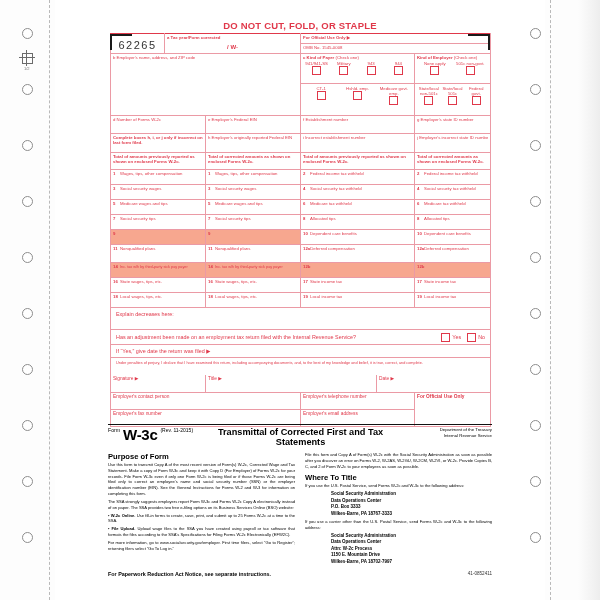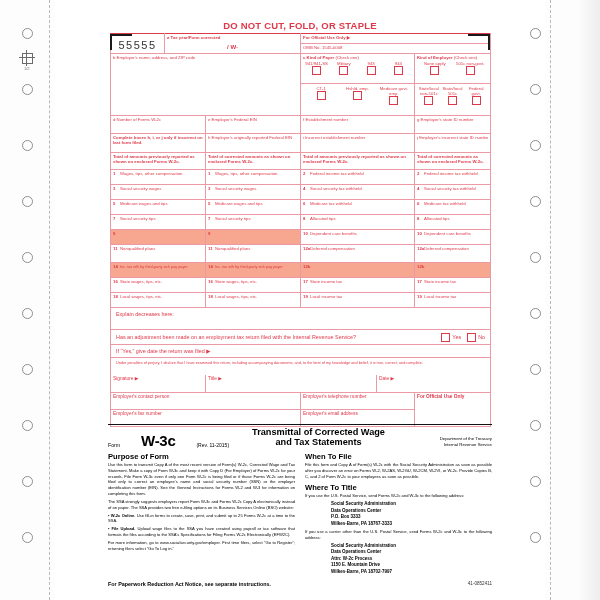--- a/index.html
+++ b/index.html
@@ -57,21 +57,21 @@
   .cbcell .lbl{text-align:center;white-space:normal;}
 
   .explain{font-size:5.4px;color:#e0384a;padding:2px 3px;}
   .qrow{font-size:5.4px;color:#e0384a;padding:2px 3px;display:flex;align-items:center;}
   .qrow .sp{flex:1;}
   .perj{font-size:3.8px;color:#e0384a;padding:2px 3px;line-height:1.3;}
 
   
   .lower{position:absolute;left:108px;top:424px;width:384px;color:#000;}
   .hr-thick{border-top:1.7px solid #111;margin-bottom:2px;}
-  .titlerow{display:flex;align-items:flex-end;gap:21px;}
+  .titlerow{display:flex;gap:3px;}
   .formword{font-size:5.2px;}
   .w3c{font-size:15px;font-weight:bold;letter-spacing:-.3px;line-height:1;}
   .rev{font-size:5px;}
   .maintitle{flex:1;text-align:center;font-size:9.2px;font-weight:bold;padding-bottom:1px;}
   .dept{font-size:4.3px;text-align:right;line-height:1.4;width:84px;}
   .cols{display:flex;gap:10px;margin-top:4px;}
   .col{width:187px;}
   .h2{font-size:7.6px;font-weight:bold;margin:0 0 1px 0;}
   .h2.sp{margin-top:4px;}
   .p{font-size:4.1px;line-height:1.42;margin:0 0 2px 0;text-align:justify;}
@@ -131,21 +131,21 @@
         <col style="width:38px">
           <col style="width:38px">
           <col style="width:38px">
         <col style="width:38px">
           <col style="width:38px">
       </colgroup>
 
       <tbody>
           <tr>
         <td rowspan="2" class="thickT">
-          <div class="ctrlnum">55555</div>
+          <div class="ctrlnum">62265</div>
         </td>
         <td colspan="2" rowspan="2" class="thickT">
           <span class="lbl b">a  Tax year/Form corrected</span>
           <div class="wslash">/ W-</div>
         </td>
         <td colspan="5" class="thickT" style="height:7px">
           <span class="lbl b">For Official Use Only ▶</span>
         </td>
       </tr>
       <tr>
@@ -431,21 +431,21 @@
       </table>
   </div>
 
   <div class="lower">
     <div class="hr-thick"></div>
 
     <div class="titlerow">
       <span class="formword">Form</span>
       <span class="w3c">W-3c</span>
       <span class="rev">(Rev. 11-2015)</span>
-      <span class="maintitle">Transmittal of Corrected Wage and Tax Statements</span>
+      <span class="maintitle">Transmittal of Corrected First and Tax Statements</span>
       <span class="dept">
         <span>Department of the Treasury</span><br>
         <span>Internal Revenue Service</span>
       </span>
     </div>
 
     <div class="cols">
       <div class="col">
         <div class="h2">Purpose of Form</div>
         <p class="p">Use this form to transmit Copy A of the most recent version of Form(s) W-2c, Corrected Wage and Tax Statement. Make a copy of Form W-3c and keep it with Copy D (For Employer) of Forms W-2c for your records. File Form W-3c even if only one Form W-2c is being filed or if those Forms W-2c are being filed only to correct an employee's name and social security number (SSN) or the employer identification number (EIN). See the General Instructions for Forms W-2 and W-3 for information on completing this form.</p>
@@ -455,21 +455,20 @@
           <span>Use fill-in forms to create, save, print, and submit up to 25 Forms W-2c at a time to the SSA.</span>
         </p>
         <p class="p">
           <span class="b">• File Upload.</span>
           <span>Upload wage files to the SSA you have created using payroll or tax software that formats the files according to the SSA's Specifications for Filing Forms W-2c Electronically (EFW2C).</span>
         </p>
         <p class="p">For more information, go to www.socialsecurity.gov/employer. First time filers, select “Go to Register”; returning filers select “Go To Log in.”</p>
       </div>
 
       <div class="col">
-        <div class="h2">When To File</div>
         <p class="p">File this form and Copy A of Form(s) W-2c with the Social Security Administration as soon as possible after you discover an error on Forms W-2, W-2AS, W-2GU, W-2CM, W-2VI, or W-2c. Provide Copies B, C, and 2 of Form W-2c to your employees as soon as possible.</p>
         <div class="h2 sp">Where To Title</div>
         <p class="p">If you use the U.S. Postal Service, send Forms W-2c and W-3c to the following address:</p>
         <div class="addr">
           <div>Social Security Administration</div>
           <div>Data Operations Center</div>
           <div>P.O. Box 3333</div>
           <div>Wilkes-Barre, PA 18767-3333</div>
         </div>
         <p class="p">If you use a carrier other than the U.S. Postal Service, send Forms W-2c and W-3c to the following address:</p>

